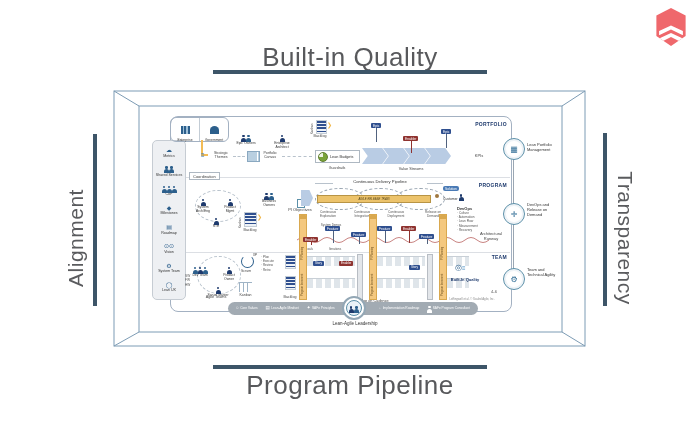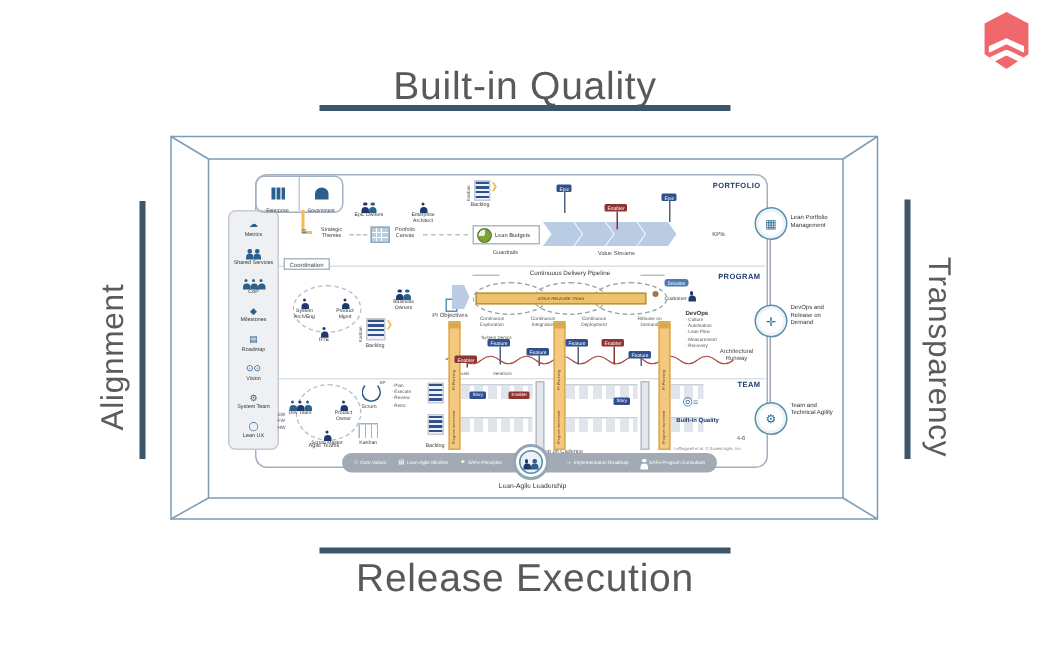--- a/index.html
+++ b/index.html
@@ -103,21 +103,21 @@
 </svg>
 
 <div class="logo">
   <div class="ch" style="top:46%"></div>
   <div class="ch" style="top:66%"></div>
 </div>
 
 <div class="title" style="left:200px;top:42px">Built-in Quality</div>
 <div class="bar" style="left:213px;top:70px;width:274px;height:4px"></div>
 <div class="bar" style="left:213px;top:365px;width:274px;height:4px"></div>
-<div class="title" style="left:200px;top:370px">Release Execution</div>
+<div class="title" style="left:200px;top:370px">Program Pipeline</div>
 <div class="side" style="left:-14px;top:226px;transform:rotate(-90deg)">Alignment</div>
 <div class="bar" style="left:93px;top:134px;width:4px;height:172px"></div>
 <div class="bar" style="left:603px;top:133px;width:4px;height:173px"></div>
 <div class="side" style="left:535px;top:226px;transform:rotate(90deg)">Transparency</div>
 
 <div id="bigpic">
 
   <div class="bd" style="left:31px;top:10px;width:340px;height:194px"></div>
   <div class="hline" style="left:31px;top:71px;width:340px"></div>
   <div class="hline" style="left:31px;top:146px;width:340px"></div>

